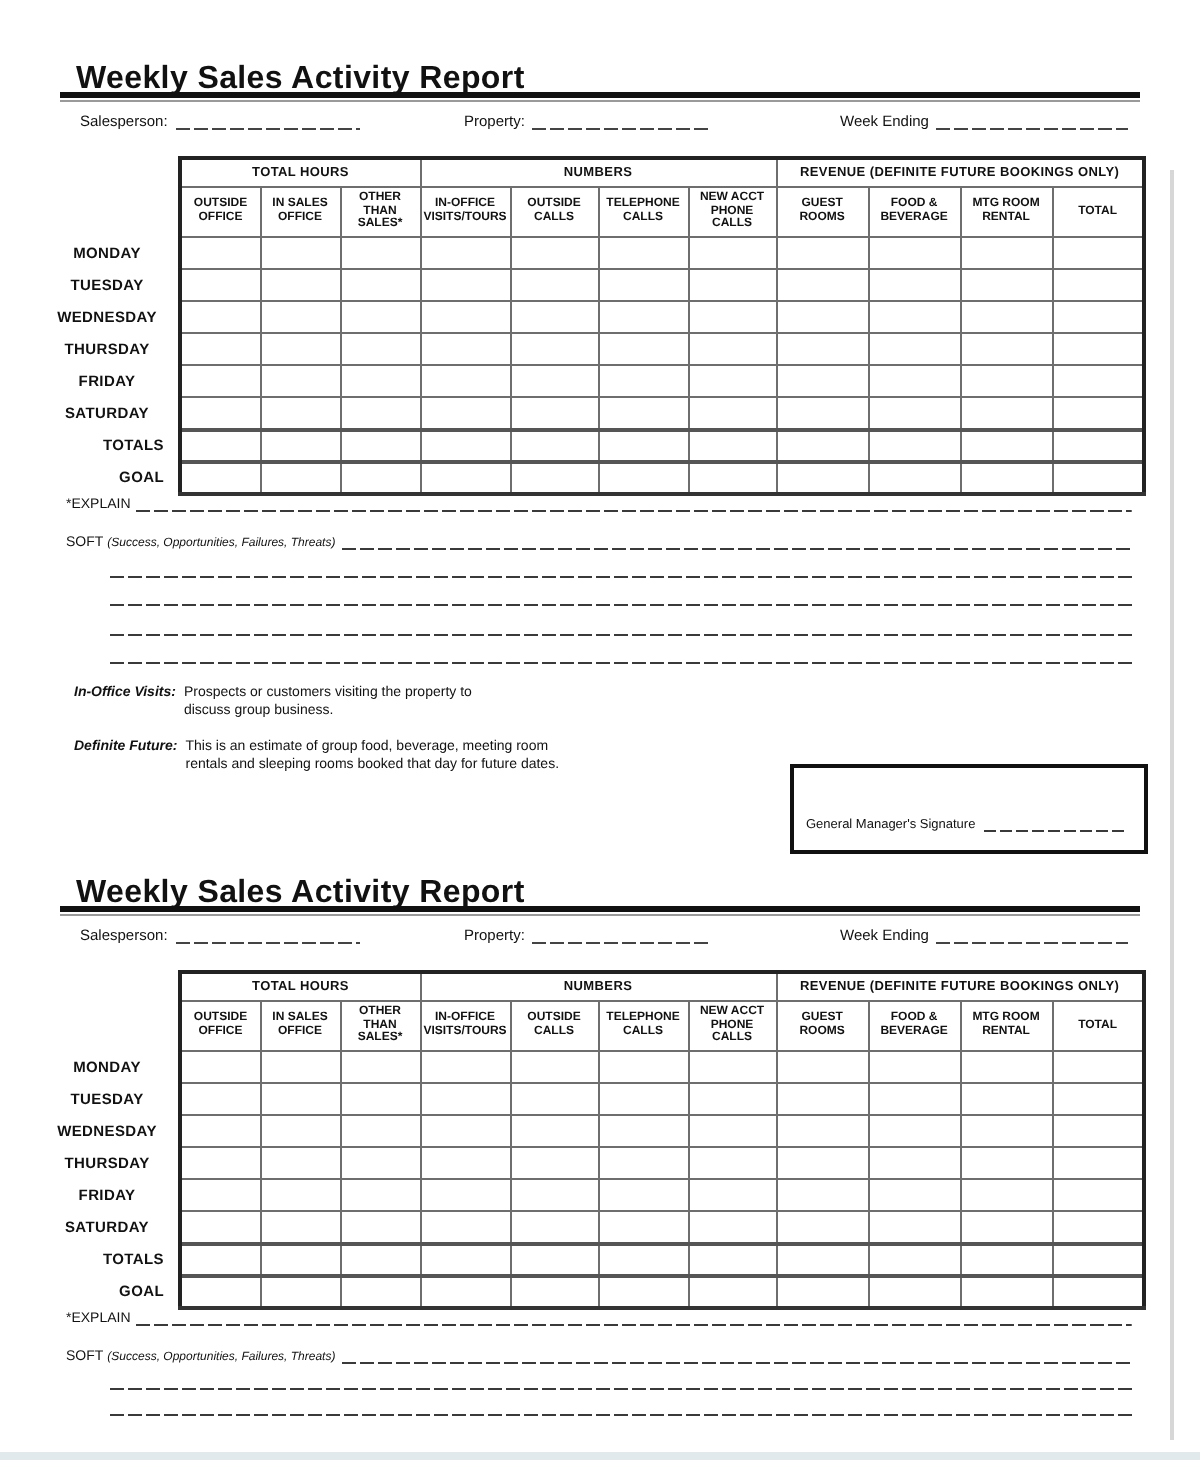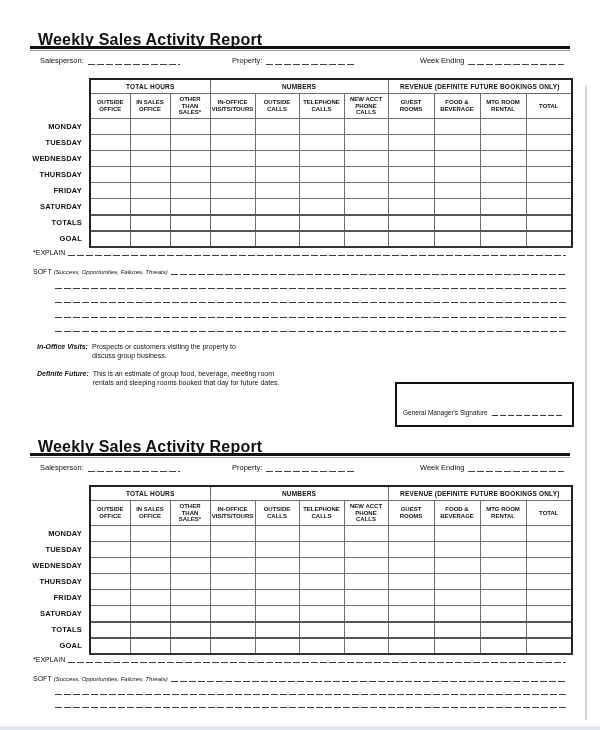--- a/index.html
+++ b/index.html
@@ -26,24 +26,24 @@
   .grid tr > *:nth-child(2) { border-left: 2px solid #222; }
   .grid tr > *:last-child  { border-right: 2px solid #222; }
   .grid tr.ghead > th { border-top: 2px solid #222; }
   .grid tr.last > td.cell { border-bottom: 2px solid #333; }
   .grid tr.sep > td.cell { border-top: 2px solid #555; }
 
   .grid th.gh  { font-size: 6.5px; font-weight: bold; height: 13px; letter-spacing: .2px; }
   .grid th.sub { font-size: 6px; font-weight: bold; height: 22px; line-height: 1.12; vertical-align: middle; padding: 1px; }
   .grid tr.drow { height: 16px; }
   .grid td.rlabel {
-    border: none; font-size: 7.5px; font-weight: bold; text-align: right;
+    border: none; font-size: 7.5px; font-weight: bold; text-align: center;
     padding-right: 7px; letter-spacing: .2px; white-space: nowrap;
   }
-  .grid tr.sep td.rlabel, .grid tr.last td.rlabel { }
+  .grid tr.sep td.rlabel, .grid tr.last td.rlabel { text-align: right; }
   .grid td.noborder { border: none; }
 
   .linefield { display: flex; align-items: flex-end; font-size: 7px; }
   .linefield .lbl { font-weight: normal; white-space: nowrap; }
   .linefield .soft-sub { font-style: italic; font-size: 6px; margin-left: 2px; white-space: nowrap; }
   .linefield .line {
     flex: 1; height: 8px; margin-left: 3px;
     background: repeating-linear-gradient(to right, #3a3a3a 0 7px, transparent 7px 9px) bottom / 100% 1px no-repeat;
   }
   .blank {

